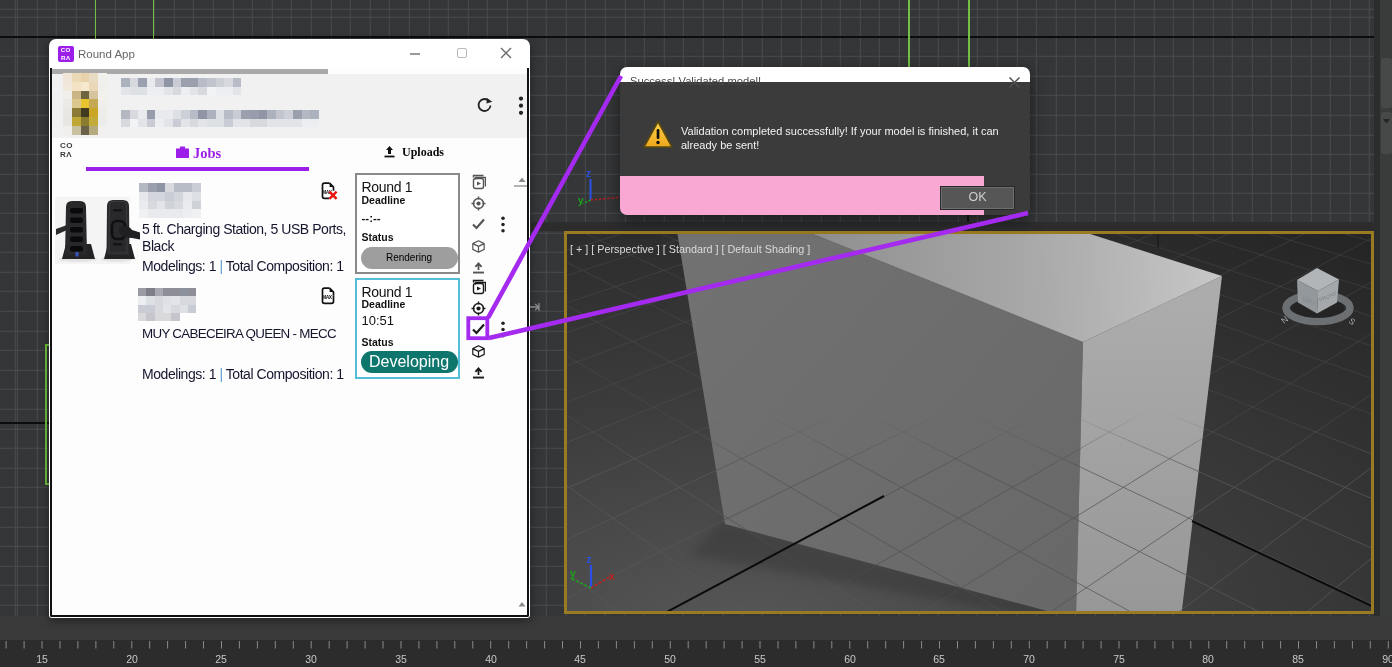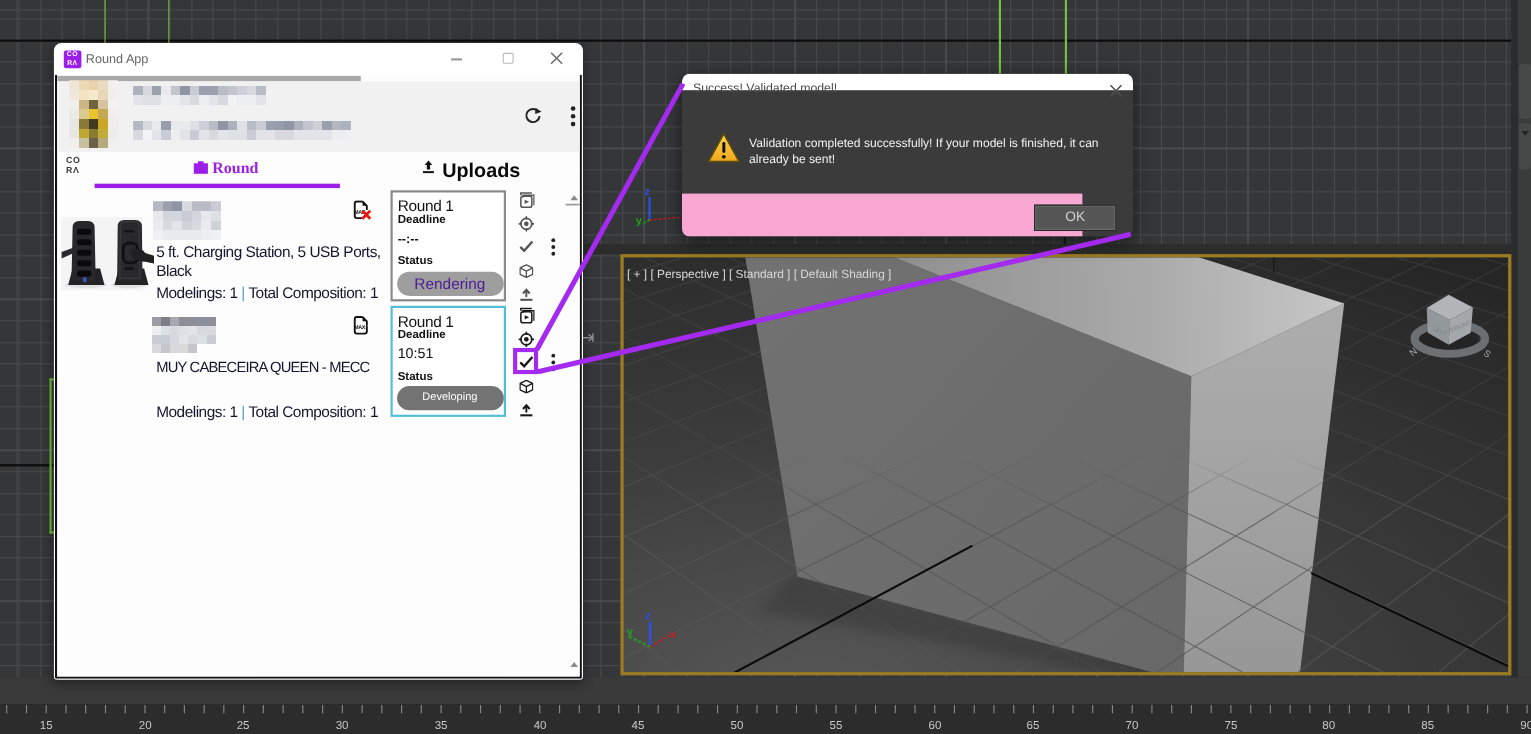--- a/index.html
+++ b/index.html
@@ -283,27 +283,27 @@
   <svg class="abs" style="left:466px;top:28px" width="6" height="20" viewBox="0 0 6 20">
           <circle cx="3" cy="2.6" r="2.1" fill="#222"></circle>
           <circle cx="3" cy="9.7" r="2.1" fill="#222"></circle>
           <circle cx="3" cy="16.8" r="2.1" fill="#222"></circle>
         </svg>
 
   <div class="abs" style="left:8px;top:74px;font-size:8px;font-weight:bold;color:#3a3a3a;line-height:8.8px;letter-spacing:0.5px">CO<br>RΛ</div>
   <svg class="abs" style="left:124px;top:77.5px" width="13" height="12" viewBox="0 0 13 12">
           <path d="M0.5 3h12v8.5h-12z M4.5 3V1.2h4V3" fill="#9c1ee9" stroke="#9c1ee9" stroke-width="1.2"></path>
         </svg>
-  <div class="abs" style="left:141px;top:77px;font-size:14.5px;font-weight:bold;color:#9c1ee9;font-family:'Liberation Serif',serif">Round</div>
+  <div class="abs" style="left:141px;top:77px;font-size:14.5px;font-weight:bold;color:#9c1ee9;font-family:'Liberation Serif',serif">Jobs</div>
   <div class="abs" style="left:34px;top:99px;width:223px;height:3.6px;background:#9c1ee9"></div>
   <svg class="abs" style="left:331px;top:77px" width="13" height="13" viewBox="0 0 13 13">
           <path d="M6.5 1L10 5H8v4H5V5H3z" fill="#111"></path>
           <rect x="1.5" y="10.6" width="10" height="1.8" fill="#111"></rect>
         </svg>
-  <div class="abs" style="left:350px;top:77px;font-size:18px;font-weight:bold;color:#0a0a0a;font-family:Liberation Sans, sans-serif">Uploads</div>
+  <div class="abs" style="left:350px;top:77px;font-size:12px;font-weight:bold;color:#0a0a0a;font-family:Liberation Serif, serif">Uploads</div>
 
   <svg class="abs" style="left:3px;top:129px" width="85" height="67" viewBox="0 0 85 67">
 <rect width="85" height="67" fill="#f4f4f4"></rect>
 <rect x="75" y="0" width="10" height="67" fill="#fcfcfc"></rect>
 <ellipse cx="23" cy="62" rx="19" ry="3" fill="#e2e2e2"></ellipse>
 <ellipse cx="62" cy="62" rx="16" ry="3" fill="#e2e2e2"></ellipse>
 <path d="M1 32 L12 28 L12 33 L1 38 Z" fill="#2b2b2e"></path>
 <path d="M7 62 L11 47 H36 L40 62 Z" fill="#232326"></path>
 <path d="M11 10 q0 -6 6 -6 h8 q6 0 6 6 l1 48 h-22 z" fill="#28282b"></path>
 <rect x="15" y="11" width="13" height="5.5" rx="2" fill="#0a0a0c"></rect>
@@ -358,21 +358,21 @@
           <path d="M9.4 9.6 L16.6 16.8 M16.6 9.6 L9.4 16.8" stroke="#e8150f" stroke-width="2.5"></path>
         </svg>
   <div class="abs" style="left:90px;top:152.5px;width:208px;font-size:14px;letter-spacing:-0.45px;color:#15152e;line-height:17px">5 ft. Charging Station, 5 USB Ports, Black</div>
   <div class="abs" style="left:90px;top:190px;font-size:14px;letter-spacing:-0.45px;color:#15152e;white-space:nowrap">Modelings: 1 <span style="color:#5b9bd5">|</span> Total Composition: 1</div>
 
   <div class="abs" style="left:302.5px;top:104.5px;width:105.5px;height:101px;border:2px solid #8a8a8a;background:#fff">
     <div class="abs" style="left:5px;top:4.5px;font-size:14px;letter-spacing:-0.3px;color:#111">Round 1</div>
     <div class="abs" style="left:5px;top:19px;font-size:10.5px;color:#111;font-weight:bold">Deadline</div>
     <div class="abs" style="left:5px;top:37.5px;font-size:11.5px;color:#111;font-weight:bold">--:--</div>
     <div class="abs" style="left:5px;top:56.5px;font-size:10.5px;color:#111;font-weight:bold">Status</div>
-    <div class="abs" style="left:4px;top:72px;width:97px;height:22.4px;background:#9e9e9e;border-radius:11px;color:#4c1d95;font-size:14px;text-align:center;line-height:22px">Rendering</div>
+    <div class="abs" style="left:4px;top:72px;width:97px;height:22.4px;background:#9e9e9e;border-radius:11px;color:#000000;font-size:10px;text-align:center;line-height:22px">Rendering</div>
   </div>
 
   <svg class="abs" style="left:85.5px;top:220.0px" width="59" height="34" shape-rendering="crispEdges">
           <rect x="0.0" y="0.0" width="8.3" height="8.3" fill="#9b9ba5"></rect>
           <rect x="8.3" y="0.0" width="8.3" height="8.3" fill="#7e7e88"></rect>
           <rect x="16.6" y="0.0" width="8.3" height="8.3" fill="#a8a8b0"></rect>
           <rect x="24.9" y="0.0" width="8.3" height="8.3" fill="#8e8e98"></rect>
           <rect x="33.2" y="0.0" width="8.3" height="8.3" fill="#8e8e98"></rect>
           <rect x="41.5" y="0.0" width="8.3" height="8.3" fill="#8a909c"></rect>
           <rect x="49.8" y="0.0" width="8.3" height="8.3" fill="#8e8e98"></rect>
@@ -404,21 +404,21 @@
           <text x="1.9" y="12.2" font-size="5" font-weight="bold" fill="#111" font-family="Liberation Sans,sans-serif" letter-spacing="-0.4">MAX</text>
         </svg>
   <div class="abs" style="left:90px;top:257.5px;font-size:13.4px;letter-spacing:-0.72px;color:#15152e;white-space:nowrap">MUY CABECEIRA QUEEN - MECC</div>
   <div class="abs" style="left:90px;top:297.5px;font-size:14px;letter-spacing:-0.45px;color:#15152e;white-space:nowrap">Modelings: 1 <span style="color:#5b9bd5">|</span> Total Composition: 1</div>
 
   <div class="abs" style="left:303px;top:209.5px;width:105px;height:101px;border:2.5px solid #54bdd8;background:#fff">
     <div class="abs" style="left:4.5px;top:4px;font-size:14px;letter-spacing:-0.3px;color:#111">Round 1</div>
     <div class="abs" style="left:4.5px;top:18.5px;font-size:10.5px;color:#111;font-weight:bold">Deadline</div>
     <div class="abs" style="left:4.5px;top:33px;font-size:13px;color:#111">10:51</div>
     <div class="abs" style="left:4.5px;top:56px;font-size:10.5px;color:#111;font-weight:bold">Status</div>
-    <div class="abs" style="left:3.5px;top:71.5px;width:97px;height:22.4px;background:#737373;border-radius:11px;color:#fff;font-size:10px;text-align:center;line-height:22px">Developing</div>
+    <div class="abs" style="left:3.5px;top:71.5px;width:97px;height:22.4px;background:#0f766e;border-radius:11px;color:#fff;font-size:16px;text-align:center;line-height:22px">Developing</div>
   </div>
   <svg class="abs" style="left:418px;top:106px" width="16" height="16" viewBox="0 0 16 16">
           <path d="M3.5 3.5 v-2 h10 M5.5 5.5 v-2 h10 v9" stroke="#555" stroke-width="1.4" fill="none"></path>
           <rect x="3.5" y="4.5" width="10" height="10" rx="2" stroke="#555" stroke-width="1.4" fill="none"></rect>
           <polygon points="7,7.5 11,9.5 7,11.5" fill="#555"></polygon>
         </svg>
         <svg class="abs" style="left:419px;top:128px" width="15" height="15" viewBox="0 0 15 15">
           <circle cx="7.5" cy="7.5" r="5" stroke="#555" stroke-width="1.5" fill="none"></circle>
           <circle cx="7.5" cy="7.5" r="2.1" fill="#555"></circle>
           <path d="M7.5 0.5v3M7.5 11.5v3M0.5 7.5h3M11.5 7.5h3" stroke="#555" stroke-width="1.5"></path>

